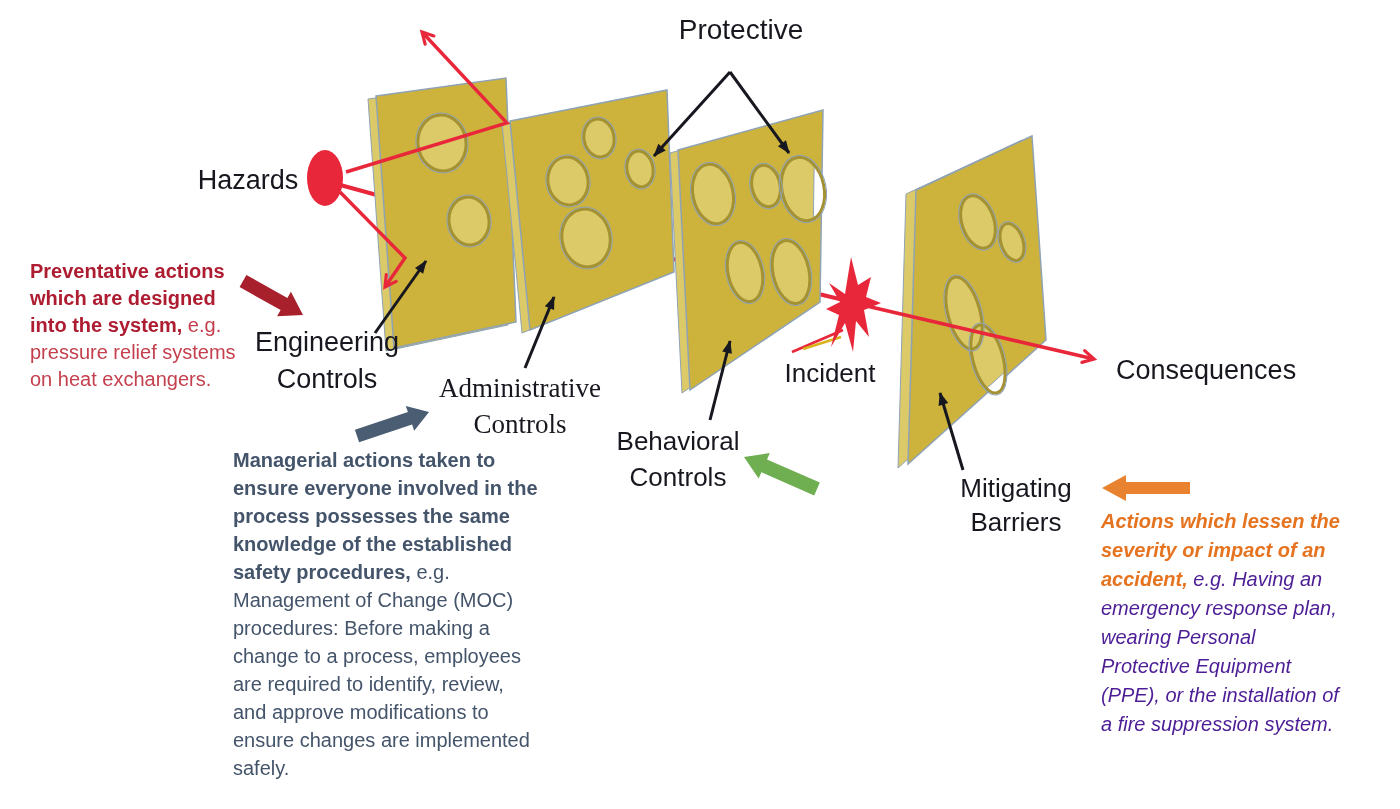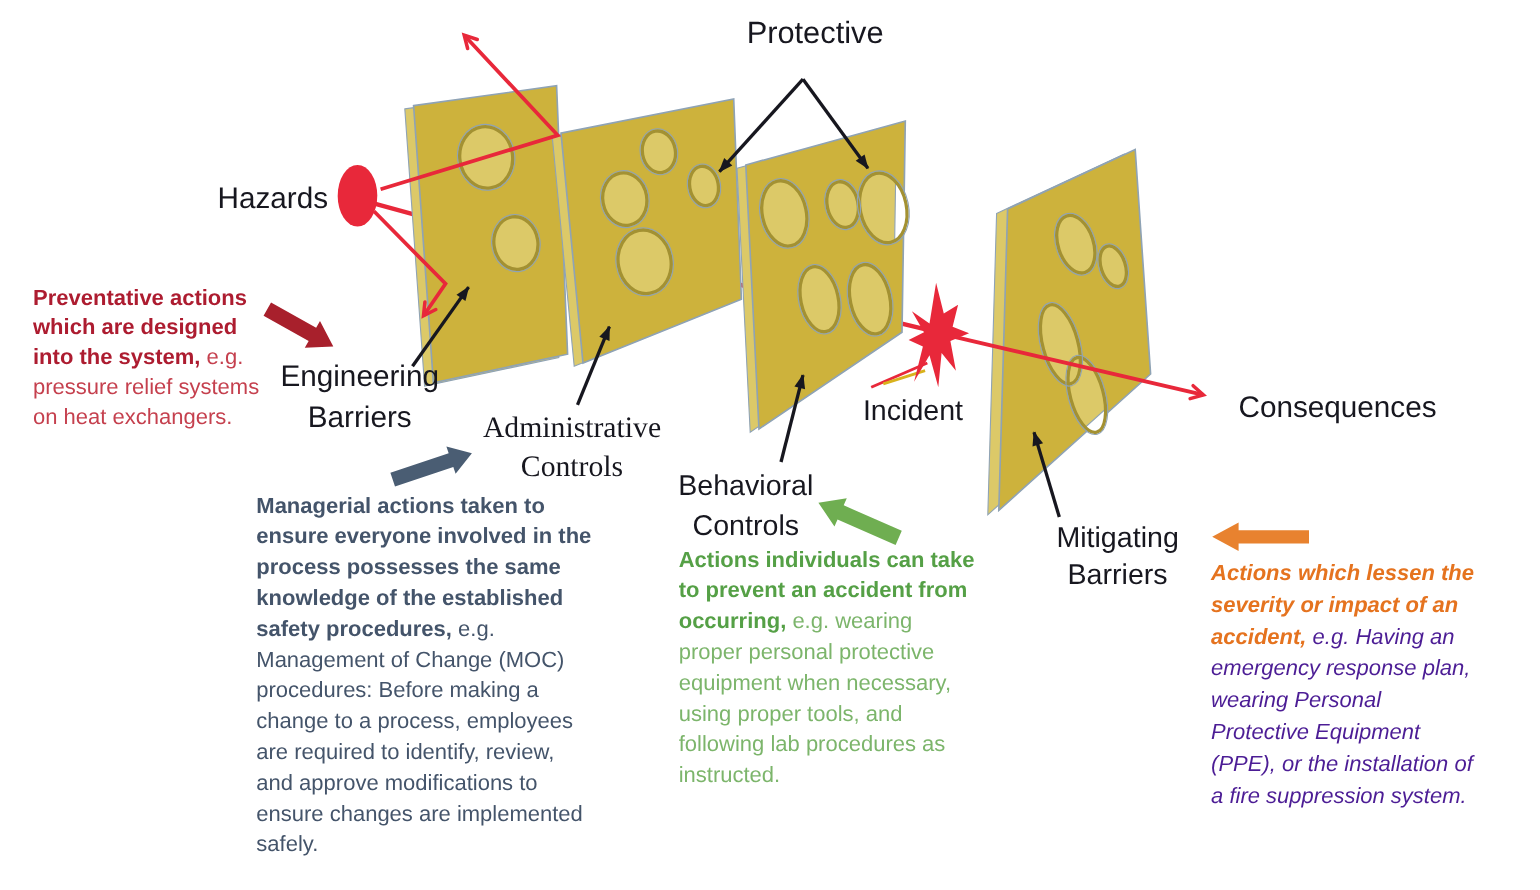--- a/index.html
+++ b/index.html
@@ -24,21 +24,21 @@
   .note-orange{font-size:20px;line-height:29px;}
   .note-orange .em{color:#e5731f;}
   .note-orange .rest{color:#4c1d95;}
   .lbl-weaknesses{left:616px;top:15px;width:250px;font-size:28px;}
   .lbl-hazards{left:192px;top:166px;width:112px;font-size:27px;}
   .lbl-engineering{left:237px;top:324px;width:180px;font-size:27px;line-height:37px;}
   .lbl-administrative{left:420px;top:370px;width:200px;font-size:27px;line-height:36px;font-family:Liberation Serif, serif;}
   .lbl-behavioral{left:588px;top:423px;width:180px;font-size:26px;line-height:36px;}
   .lbl-mitigating{left:926px;top:471px;width:180px;font-size:26px;line-height:34px;}
   .lbl-incident{left:770px;top:360px;width:120px;font-size:26px;}
-  .lbl-consequences{left:1116px;top:356px;width:190px;font-size:27px;text-align:right;}
+  .lbl-consequences{left:1116px;top:356px;width:190px;font-size:27px;text-align:left;}
   .note-crimson{left:30px;top:258px;}
   .note-slate{left:233px;top:446px;}
   .note-green{left:617px;top:495px;}
   .note-orange{left:1101px;top:507px;font-style:italic;}
 </style>
 </head>
 <body>
 
 <div class="stage">
 
@@ -162,21 +162,21 @@
 
     <polygon fill="#a8202c" points="246.4,274.9 287.4,297.9 290.9,291.8 303,315 277.1,316.2 280.6,310.1 239.6,287.1"></polygon>
     <polygon fill="#4a5d73" points="354.9,429.8 407.9,412.1 405.8,406 429,412 414.2,430.7 412.1,424.5 359.1,442.2"></polygon>
     <polygon fill="#6fae51" points="814.2,495.4 761.4,472.2 758.6,478.6 744,457 769.8,453 767,459.4 819.8,482.6"></polygon>
     <polygon fill="#e8822f" points="1190,482 1126,482 1126,475 1102,488 1126,501 1126,494 1190,494"></polygon>
   </svg>
 
   <div class="lbl lbl-weaknesses">Protective</div>
   <div class="lbl lbl-hazards">Hazards</div>
   <div class="lbl lbl-engineering">Engineering
-Barriers</div>
+Controls</div>
   <div class="lbl lbl-administrative">Administrative
 Controls</div>
   <div class="lbl lbl-behavioral">Behavioral
 Controls</div>
   <div class="lbl lbl-mitigating">Mitigating
 Barriers</div>
   <div class="lbl lbl-incident">Incident</div>
   <div class="lbl lbl-consequences">Consequences</div>
 
   <div class="note note-crimson"><span class="em">Preventative actions
@@ -191,28 +191,20 @@
 knowledge of the established
 safety procedures,</span><span class="rest"> e.g.
 Management of Change (MOC)
 procedures: Before making a
 change to a process, employees
 are required to identify, review,
 and approve modifications to
 ensure changes are implemented
 safely.</span></div>
 
-  <div class="note note-green"><span class="em">Actions individuals can take
-to prevent an accident from
-occurring,</span><span class="rest"> e.g. wearing
-proper personal protective
-equipment when necessary,
-using proper tools, and
-following lab procedures as
-instructed.</span></div>
 
   <div class="note note-orange"><span class="em">Actions which lessen the
 severity or impact of an
 accident,</span><span class="rest"> e.g. Having an
 emergency response plan,
 wearing Personal
 Protective Equipment
 (PPE), or the installation of
 a fire suppression system.</span></div>
 

